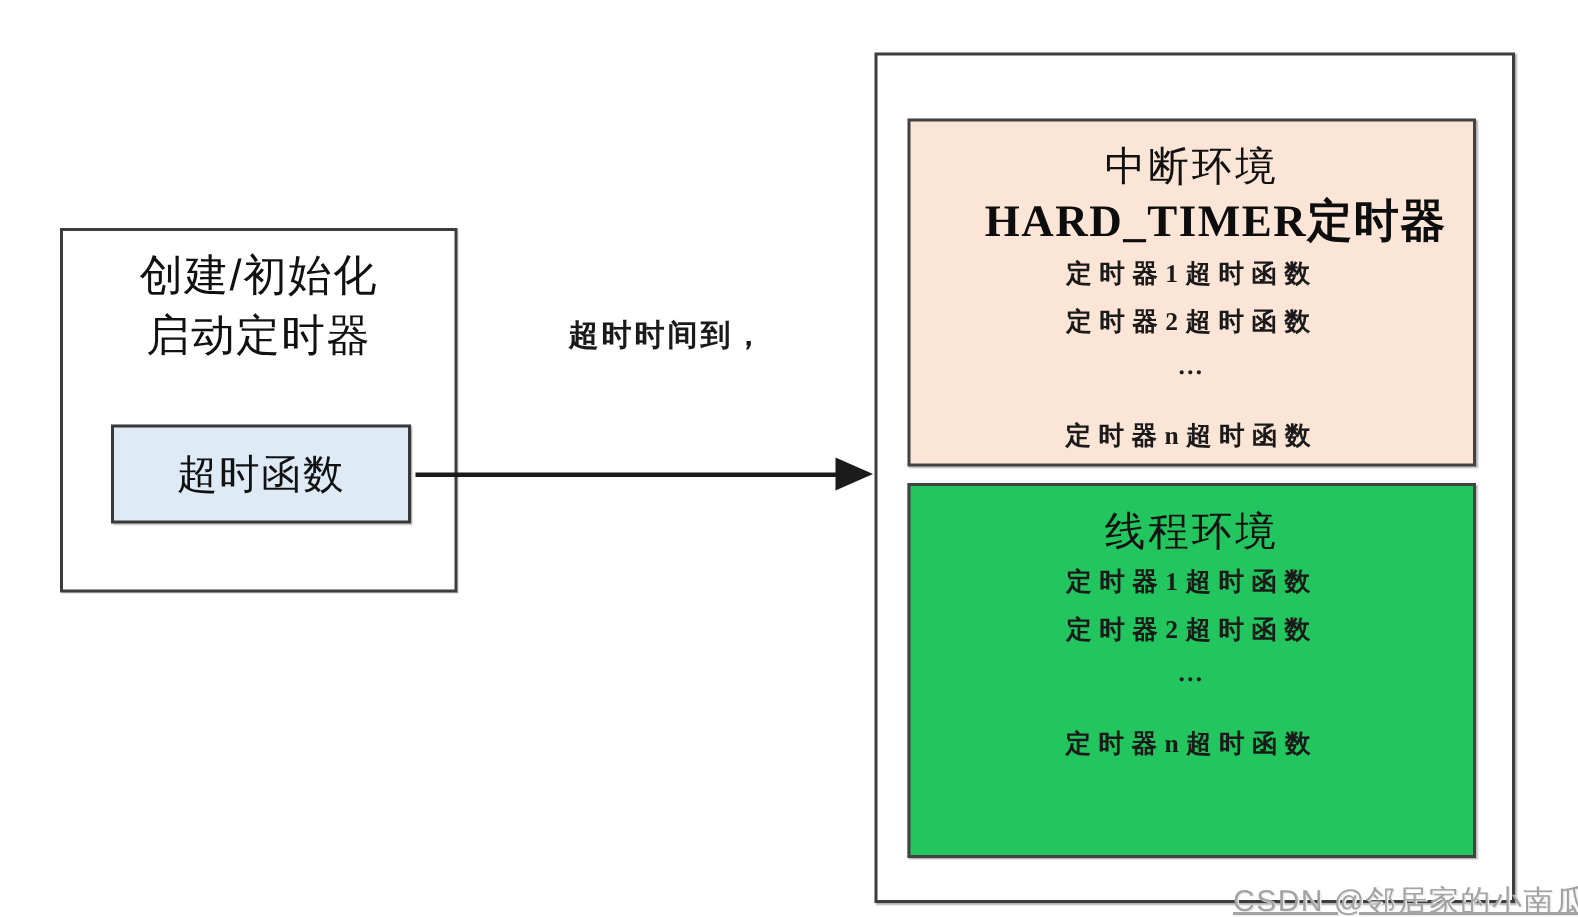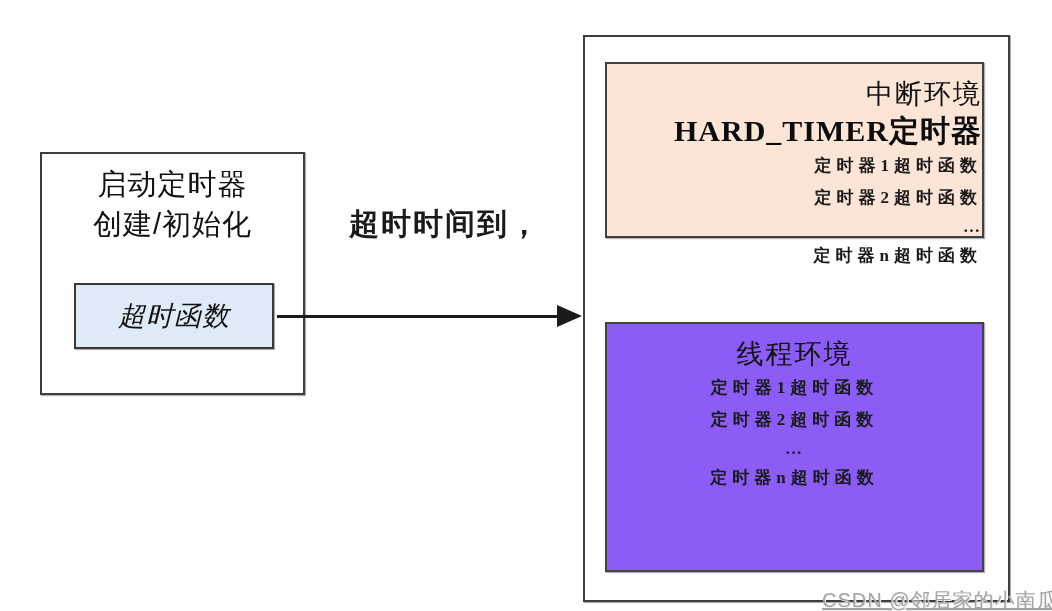--- a/index.html
+++ b/index.html
@@ -75,21 +75,21 @@
     border-left: 25px solid #1b1b1b;
   }
   .arrow-label {
     position: absolute;
     left: 330px;
     top: 209px;
     width: 230px;
     text-align: center;
     font-family: "Liberation Serif", serif;
     font-weight: 700;
-    font-size: 30px;
+    font-size: 20px;
     line-height: 30px;
     color: #1a1a1a;
     letter-spacing: 2px;
   }
 
   
   .right-panel {
     position: absolute;
     left: 583px;
     top: 35px;
@@ -105,21 +105,21 @@
     width: 379px;
     border: 2px solid #424242;
     box-shadow: 1px 1px 1px rgba(0,0,0,0.30);
     display: flex;
     flex-direction: column;
     align-items: center;
     justify-content: flex-start;
     padding-top: 12px;
     box-sizing: border-box;
   }
-  .hard-timer-box { top: 25px; height: 176px; align-items: flex-end; }
+  .hard-timer-box { top: 42px; height: 232px; }
   .soft-timer-box { top: 285px; height: 250px; }
 
   .env-title {
     font-size: 27px;
     line-height: 36px;
     color: #111111;
     letter-spacing: 2px;
   }
   .timer-title {
     font-family: "Liberation Serif", serif;
@@ -136,20 +136,21 @@
     font-size: 17px;
     line-height: 32px;
     color: #1a1a1a;
     letter-spacing: 5px;
   }
   .timer-item.dots {
     line-height: 26px;
     letter-spacing: 2px;
   }
   .timer-item.last {
+    margin-top: 18px;
   }
 
   
   .watermark {
     position: absolute;
     left: 822px;
     top: 587px;
     font-size: 20px;
     color: #a3a3a3;
     text-decoration: underline;
@@ -158,44 +159,44 @@
     letter-spacing: 1px;
   }
 </style>
 </head>
 <body>
 
 <div class="canvas">
 
   <div class="left-box">
     <div class="left-box-title">
+      <div>创建/初始化</div>
       <div>启动定时器</div>
-      <div>创建/初始化</div>
     </div>
-    <div class="timeout-fn-box" style="background-color: rgb(222, 234, 246); font-style: italic;">超时函数</div>
+    <div class="timeout-fn-box" style="background-color: rgb(222, 234, 246);">超时函数</div>
   </div>
 
   <div class="arrow-label">
     <div>超时时间到，</div>
   </div>
   <div class="arrow-line"></div>
   <div class="arrow-head"></div>
 
   <div class="right-panel">
 
     <div class="timer-box hard-timer-box" style="background-color: rgb(251, 229, 214);">
       <div class="env-title">中断环境</div>
       <div class="timer-title">HARD_TIMER定时器</div>
       <div class="timer-item">定时器1超时函数</div>
       <div class="timer-item">定时器2超时函数</div>
       <div class="timer-item dots">…</div>
       <div class="timer-item last">定时器n超时函数</div>
     </div>
 
-    <div class="timer-box soft-timer-box" style="background-color: #8b5cf6; align-items: center;">
+    <div class="timer-box soft-timer-box" style="background-color: #22c55e; align-items: center;">
       <div class="env-title">线程环境</div>
       <div class="timer-item">定时器1超时函数</div>
       <div class="timer-item">定时器2超时函数</div>
       <div class="timer-item dots">…</div>
       <div class="timer-item last">定时器n超时函数</div>
     </div>
 
   </div>
 
   <div class="watermark">CSDN @邻居家的小南瓜</div>

